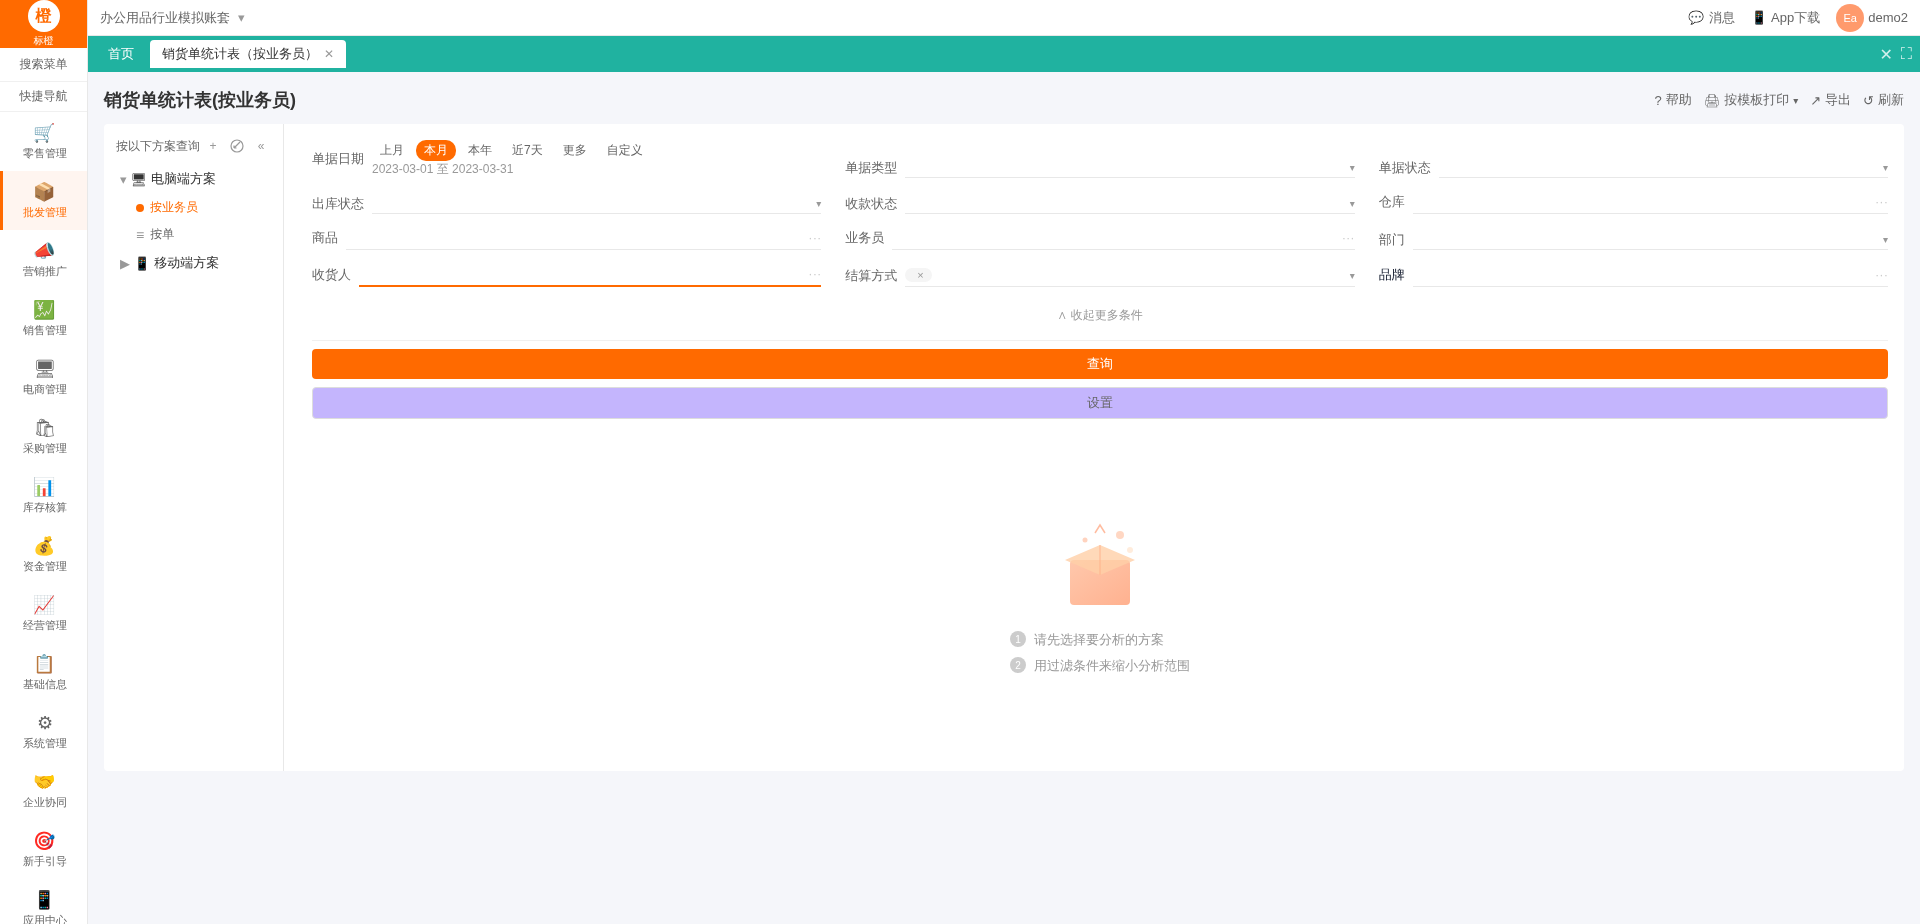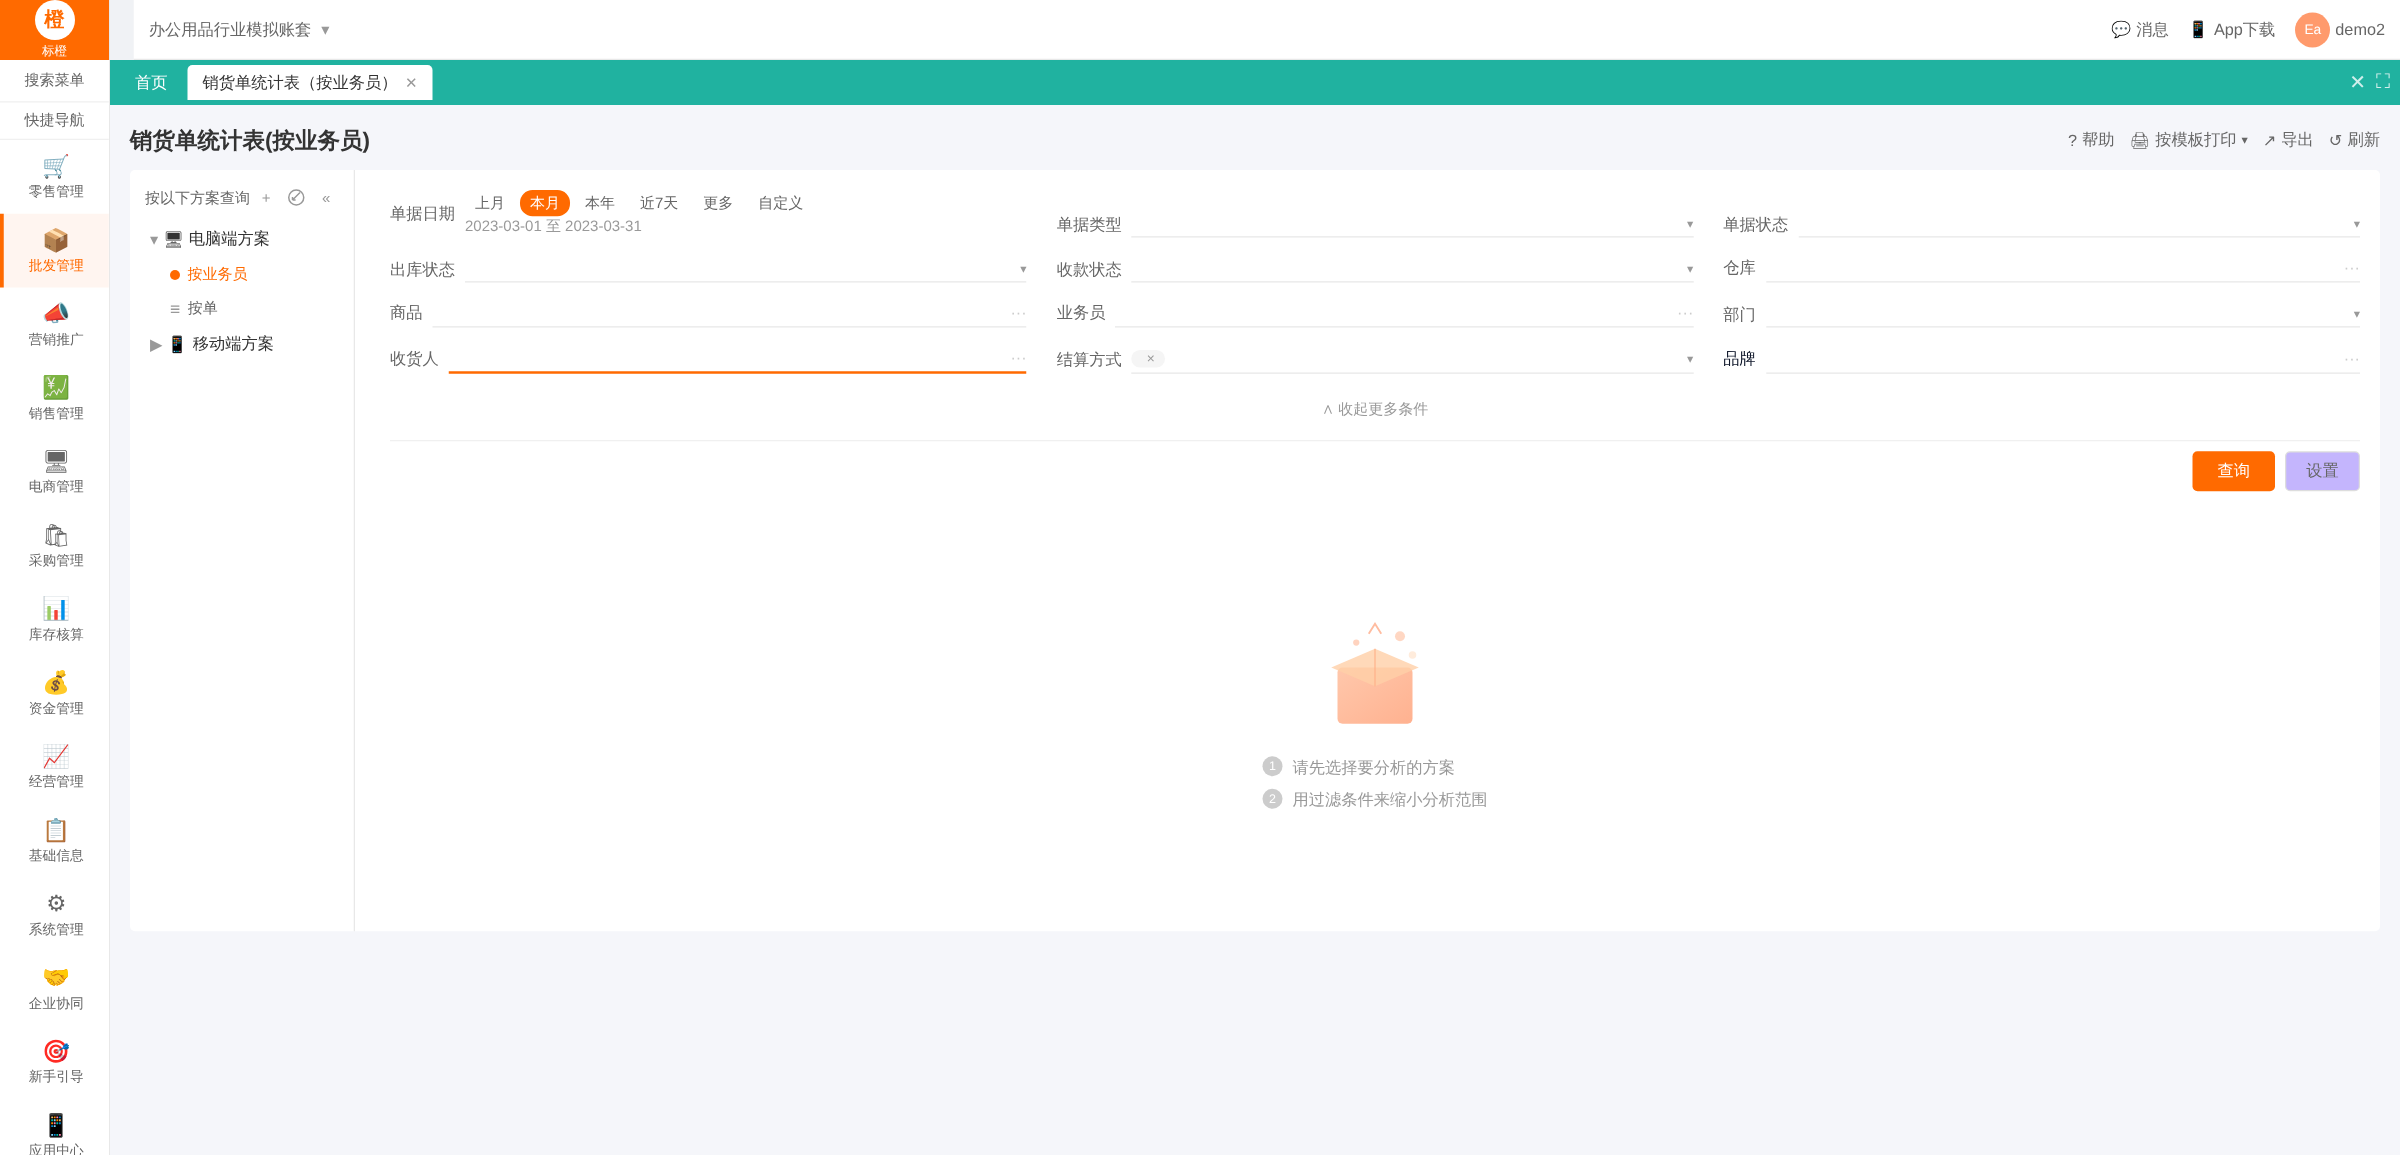--- a/index.html
+++ b/index.html
@@ -18,21 +18,21 @@
     .sidebar-item.active { border-left: 3px solid #ff6a00; background: #fff5f0; }
     .sidebar-item .item-icon { font-size: 18px; color: #666; }
     .sidebar-item.active .item-icon { color: #ff6a00; }
     .sidebar-item .item-label { font-size: 11px; color: #666; margin-top: 2px; text-align: center; }
     .sidebar-item.active .item-label { color: #ff6a00; }
 
     
     .main { flex: 1; display: flex; flex-direction: column; height: 100%; overflow: hidden; }
 
     
-    .topbar { height: 48px; background: #fff; border-bottom: 1px solid #e8e8e8; display: flex; align-items: center; padding: 0 12px; justify-content: space-between; margin-left: 19px; }
+    .topbar { height: 36px; background: #fff; border-bottom: 1px solid #e8e8e8; display: flex; align-items: center; padding: 0 12px; justify-content: space-between; }
     .topbar-left { display: flex; align-items: center; gap: 8px; font-size: 13px; color: #666; }
     .topbar-right { display: flex; align-items: center; gap: 16px; }
     .topbar-right-item { display: flex; align-items: center; gap: 4px; font-size: 13px; color: #666; cursor: pointer; }
     .avatar { width: 28px; height: 28px; border-radius: 50%; background: #ff9a6c; display: flex; align-items: center; justify-content: center; color: #fff; font-size: 11px; }
 
     
     .tabbar { height: 36px; background: #20b2a0; display: flex; align-items: center; padding: 0 8px; gap: 4px; }
     .tab { height: 28px; padding: 0 12px; border-radius: 4px 4px 0 0; display: flex; align-items: center; gap: 6px; cursor: pointer; font-size: 13px; }
     .tab.home { background: transparent; color: #fff; }
     .tab.active { background: #fff; color: #333; }
@@ -369,21 +369,21 @@
             </div>
           </div>
         </div>
 
         <div class="collapse-row">
           <span class="collapse-btn">∧ 收起更多条件</span>
         </div>
 
         <div style="height:1px;background:#f0f0f0;margin:8px 0;"></div>
 
-        <div style="display:flex;justify-content:flex-end;gap:8px;margin-bottom:16px;">
+        <div style="display:flex;justify-content:flex-end;gap:8px;margin-bottom:16px;flex-direction:column;">
           <button class="btn-primary">查询</button>
           <button class="btn-secondary">设置</button>
         </div>
 
         <div class="empty-state">
           <div style="width:120px;height:100px;position:relative;">
             
             <svg width="120" height="100" viewBox="0 0 120 100">
               <defs>
                 <linearGradient id="boxGrad" x1="0" y1="0" x2="1" y2="1">

